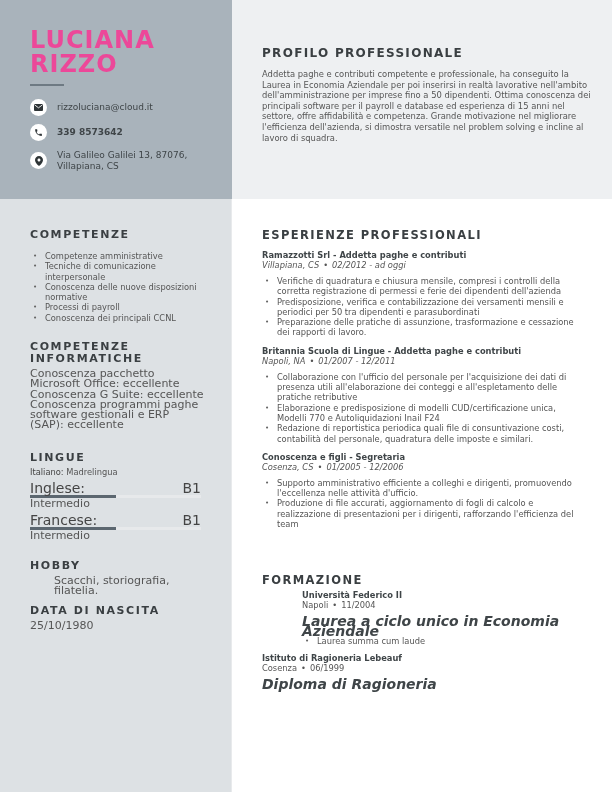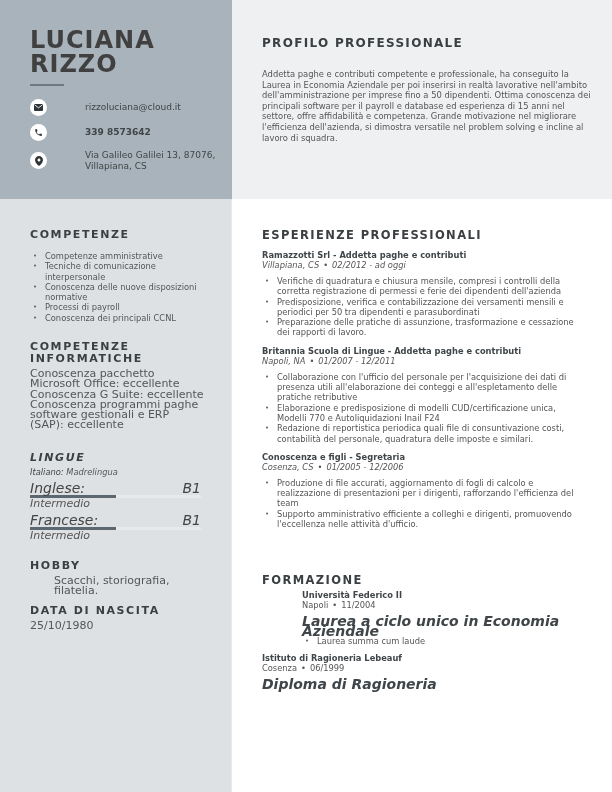--- a/index.html
+++ b/index.html
@@ -4,28 +4,28 @@
 <style>
   * { box-sizing: border-box; margin: 0; padding: 0; }
   html, body { width: 612px; height: 792px; overflow: hidden; background: #ffffff; }
   body { font-family: "DejaVu Sans", sans-serif; color: #444; position: relative; }
 
   .hdr-left { position: absolute; left: 0; top: 0; width: 232px; height: 199px; background: #a9b3bb; }
   .hdr-right { position: absolute; left: 232px; top: 0; width: 380px; height: 199px; background: #eef0f2; }
   .side { position: absolute; left: 0; top: 199px; width: 232px; height: 593px; background: #dde1e4; border-right: 1px solid #e8eaec; }
   .main { position: absolute; left: 232px; top: 199px; width: 380px; height: 593px; background: #ffffff; }
 
-  .name { position: absolute; left: 30px; top: 28px; font-size: 24px; line-height: 24px; font-weight: bold; color: #404040; letter-spacing: 1px; }
+  .name { position: absolute; left: 30px; top: 28px; font-size: 24px; line-height: 24px; font-weight: bold; color: #ec4899; letter-spacing: 1px; }
   .name-rule { position: absolute; left: 30px; top: 84px; width: 34px; height: 2px; background: #6e7a83; }
 
   .contact { position: absolute; left: 30px; display: flex; align-items: flex-start; }
   .contact .ico { width: 17px; height: 17px; border-radius: 50%; background: #ffffff; display: flex; align-items: center; justify-content: center; margin-right: 10px; flex: none; }
-  .contact .txt { font-size: 9px; line-height: 11px; color: #3f4548; margin-left: 28px; }
-
-  .h-top { position: absolute; left: 262px; top: 36px; font-size: 12px; font-weight: bold; letter-spacing: 1.3px; color: #3a3f42; }
+  .contact .txt { font-size: 9px; line-height: 11px; color: #3f4548; }
+
+  .h-top { position: absolute; left: 262px; top: 46px; font-size: 12px; font-weight: bold; letter-spacing: 1.3px; color: #3a3f42; }
   .profile { position: absolute; left: 262px; top: 69px; width: 330px; font-size: 8.4px; line-height: 10.6px; color: #555; }
 
   .sh { font-size: 11px; font-weight: bold; letter-spacing: 1.6px; color: #3a3f42; line-height: 12px; }
   .sidetext { font-size: 11px; line-height: 10.3px; color: #555; }
 
   ul.bl { list-style: none; }
   ul.bl li { position: relative; padding-left: 15px; font-size: 8.3px; line-height: 10.3px; color: #555; }
   ul.bl li::before { content: "•"; position: absolute; left: 3px; top: 0; font-size: 7px; color: #666; }
 
   .lang-row { display: flex; justify-content: space-between; width: 171px; font-size: 14px; line-height: 10px; color: #444; }
@@ -100,21 +100,21 @@
     <div>COMPETENZE</div>
     <div>INFORMATICHE</div>
   </div>
   <div style="margin-top:4px;">
     <div class="sidetext">Conoscenza pacchetto Microsoft Office: eccellente</div>
     <div class="sidetext">Conoscenza G Suite: eccellente</div>
     <div class="sidetext">Conoscenza programmi paghe software gestionali e ERP (SAP): eccellente</div>
   </div>
 </div>
 
-<div style="position:absolute; left:30px; top:452px; width:180px;font-style:italic;">
+<div style="position:absolute; left:30px; top:452px; width:180px;">
   <div class="sh">LINGUE</div>
   <div style="margin-top:3px; font-size:8.3px; line-height:10px; color:#444;">
     <span>Italiano:</span>
     <span style="color:#555;margin-top:26px;">Madrelingua</span>
   </div>
   <div style="margin-top:6px;">
     <div class="lang-row">
       <span>Inglese:</span>
       <span>B1</span>
     </div>
@@ -165,22 +165,22 @@
       <li>Collaborazione con l'ufficio del personale per l'acquisizione dei dati di presenza utili all'elaborazione dei conteggi e all'espletamento delle pratiche retributive</li>
       <li>Elaborazione e predisposizione di modelli CUD/certificazione unica, Modelli 770 e Autoliquidazioni Inail F24</li>
       <li>Redazione di reportistica periodica quali file di consuntivazione costi, contabilità del personale, quadratura delle imposte e similari.</li>
     </ul>
   </div>
 
   <div style="margin-top:8px;">
     <div class="job-title">Conoscenza e figli - Segretaria</div>
     <div class="job-meta"><span>Cosenza, CS</span><span class="dot">•</span><span>01/2005 - 12/2006</span></div>
     <ul class="bl" style="margin-top:6px; width:318px;">
+      <li>Supporto amministrativo efficiente a colleghi e dirigenti, promuovendo l'eccellenza nelle attività d'ufficio.</li>
       <li>Produzione di file accurati, aggiornamento di fogli di calcolo e realizzazione di presentazioni per i dirigenti, rafforzando l'efficienza del team</li>
-      <li>Supporto amministrativo efficiente a colleghi e dirigenti, promuovendo l'eccellenza nelle attività d'ufficio.</li>
     </ul>
   </div>
 </div>
 
 <div style="position:absolute; left:262px; top:574px; width:330px;">
   <div class="sh" style="font-size:11.5px; letter-spacing:1.4px;">FORMAZIONE</div>
 
   <div style="margin-top:4px;margin-left:40px;">
     <div class="job-title">Università Federico II</div>
     <div class="edu-meta"><span>Napoli</span><span class="dot">•</span><span>11/2004</span></div>

